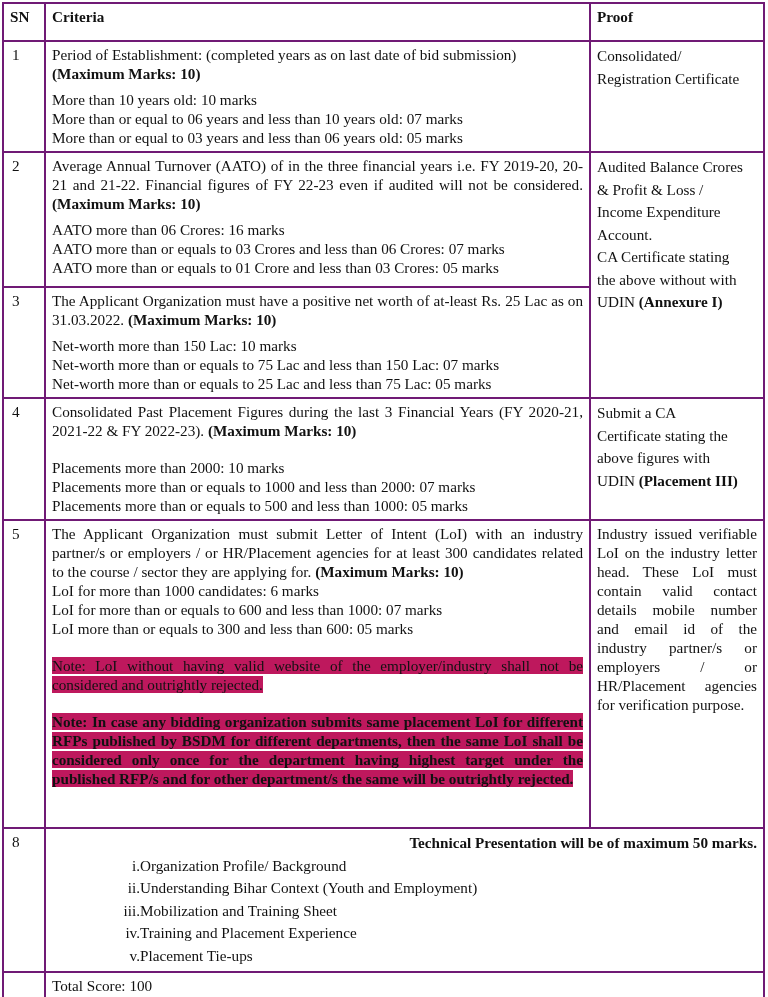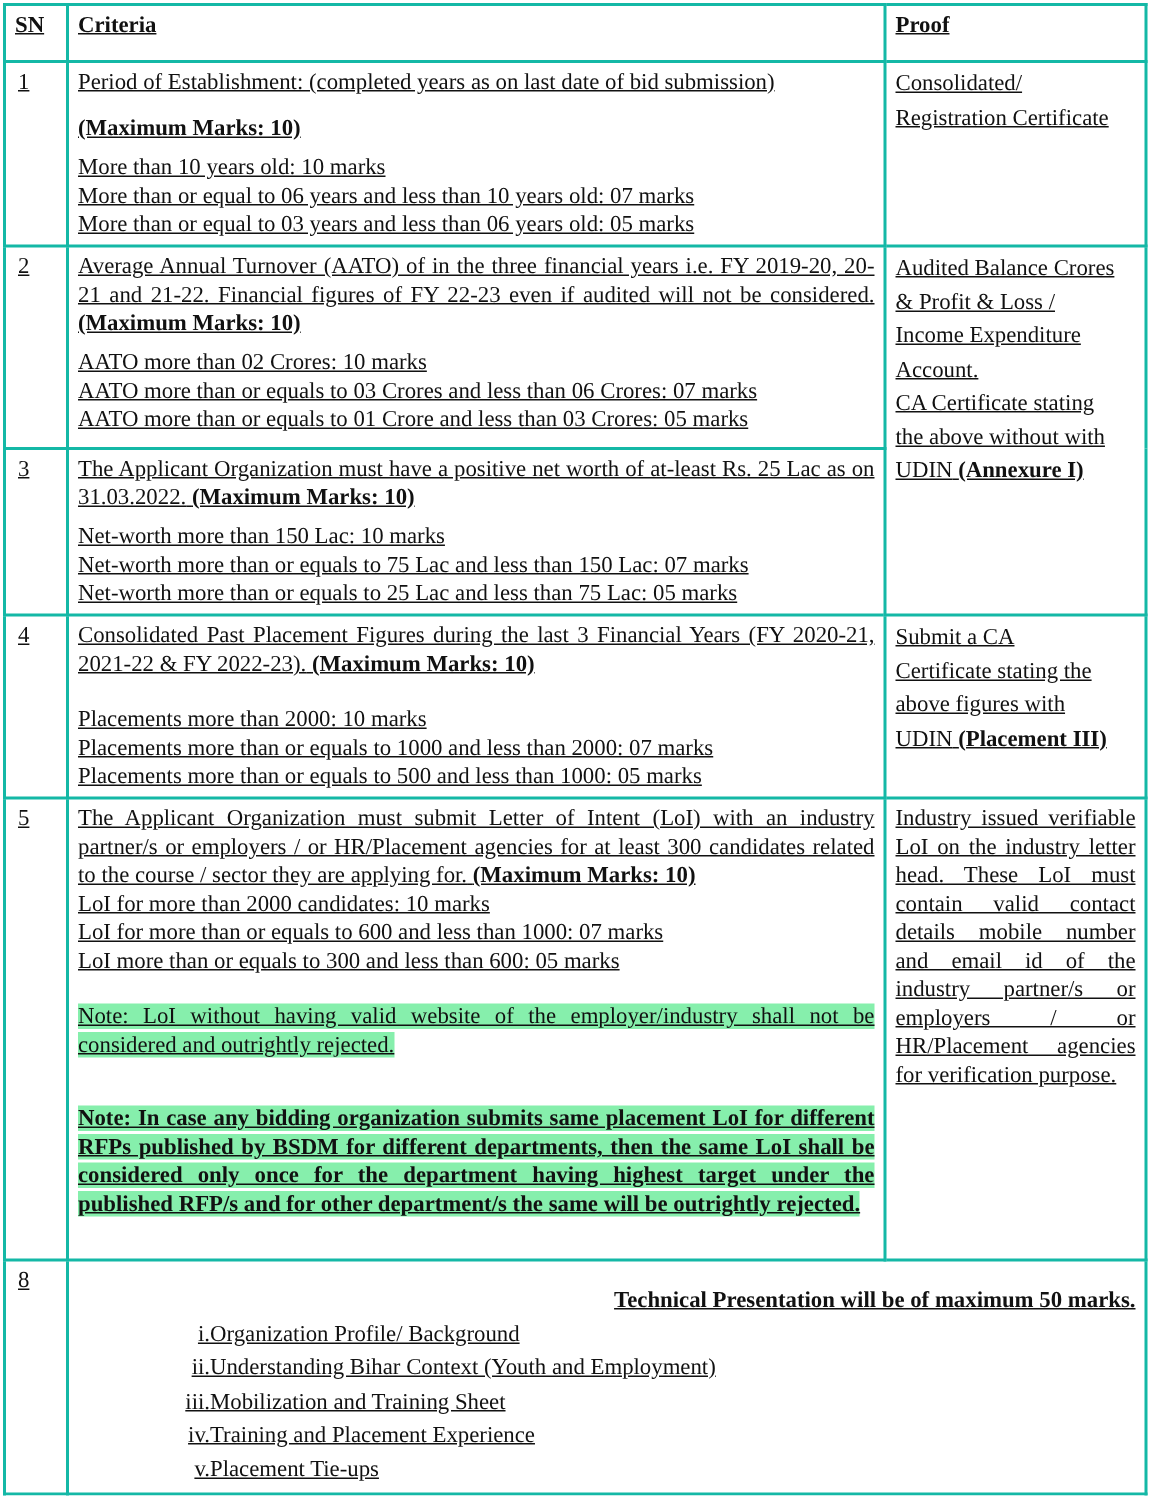--- a/index.html
+++ b/index.html
@@ -10,37 +10,36 @@
     font-size: 15.2px;
     line-height: 19px;
   }
   table.eval {
     position: absolute; left: 2px; top: 2px;
     width: 761px;
     border-collapse: collapse;
     table-layout: fixed;
   }
   table.eval td, table.eval th {
-    border: 2px solid #14b8a6;
+    border: 2px solid #701a75;
     vertical-align: top;
     padding: 3px 6px 4px 6px;
     text-align: left;
     font-weight: normal;
-    text-decoration: underline;
   }
   col.c-sn { width: 42px; }
   col.c-crit { width: 545px; }
   col.c-proof { width: 174px; }
   th { font-weight: bold !important; }
-  .b { font-weight: bold; margin-top: 12px; }
+  .b { font-weight: bold; }
   .sn { font-weight: bold; padding-left: 8px !important; }
   .just { text-align: justify; }
   .gap { height: 7px; }
   .gapl { height: 18px; }
-  .hl { background: #86efac; }
+  .hl { background: #be185d; }
   .proof-line { display: block; }
   .proof-2 { line-height: 22.5px; }
   .proof-just { text-align: justify; text-align-last: left; }
   ol.roman { margin: 0; padding: 0; list-style: none; }
   ol.roman li { display: flex; }
   ol.roman .num { width: 56px; padding-left: 32px; box-sizing: content-box; }
   tr.r-head { height: 38px; }
   tr.r1 { height: 110px; }
   tr.r2 { height: 135px; }
   tr.r3 { height: 110px; }
@@ -80,21 +79,21 @@
       <span class="proof-line">Consolidated/</span>
       <span class="proof-line">Registration Certificate</span>
     </td>
   </tr>
 
   <tr class="r2">
     <td class="sn">2</td>
     <td>
       <div class="just"><span>Average Annual Turnover (AATO) of in the three financial years i.e. FY 2019-20, 20-21 and 21-22. Financial figures of FY 22-23 even if audited will not be considered.</span> <span class="b">(Maximum Marks: 10)</span></div>
       <div class="gap"></div>
-      <div>AATO more than 02 Crores: 10 marks</div>
+      <div>AATO more than 06 Crores: 16 marks</div>
       <div>AATO more than or equals to 03 Crores and less than 06 Crores: 07 marks</div>
       <div>AATO more than or equals to 01 Crore and less than 03 Crores: 05 marks</div>
     </td>
     <td rowspan="2" class="proof-2">
       <span class="proof-line">Audited Balance Crores</span>
       <span class="proof-line">&amp; Profit &amp; Loss /</span>
       <span class="proof-line">Income Expenditure</span>
       <span class="proof-line">Account.</span>
       <span class="proof-line">CA Certificate stating</span>
       <span class="proof-line">the above without with</span>
@@ -127,21 +126,21 @@
       <span class="proof-line">Certificate stating the</span>
       <span class="proof-line">above figures with</span>
       <span class="proof-line"><span>UDIN</span> <span class="b">(Placement III)</span></span>
     </td>
   </tr>
 
   <tr class="r5">
     <td class="sn">5</td>
     <td>
       <div class="just"><span>The Applicant Organization must submit Letter of Intent (LoI) with an industry partner/s or employers / or HR/Placement agencies for at least 300 candidates related to the course / sector they are applying for.</span> <span class="b">(Maximum Marks: 10)</span></div>
-      <div>LoI for more than 2000 candidates: 10 marks</div>
+      <div>LoI for more than 1000 candidates: 6 marks</div>
       <div>LoI for more than or equals to 600 and less than 1000: 07 marks</div>
       <div>LoI more than or equals to 300 and less than 600: 05 marks</div>
       <div class="gapl"></div>
       <div class="just"><span class="hl">Note: LoI without having valid website of the employer/industry shall not be considered and outrightly rejected.</span></div>
       <div class="gapl"></div>
       <div class="just b"><span class="hl">Note: In case any bidding organization submits same placement LoI for different RFPs published by BSDM for different departments, then the same LoI shall be considered only once for the department having highest target under the published RFP/s and for other department/s the same will be outrightly rejected.</span></div>
     </td>
     <td>
       <div class="proof-just">Industry issued verifiable LoI on the industry letter head. These LoI must contain valid contact details mobile number and email id of the industry partner/s or employers / or HR/Placement agencies for verification purpose.</div>
     </td>

